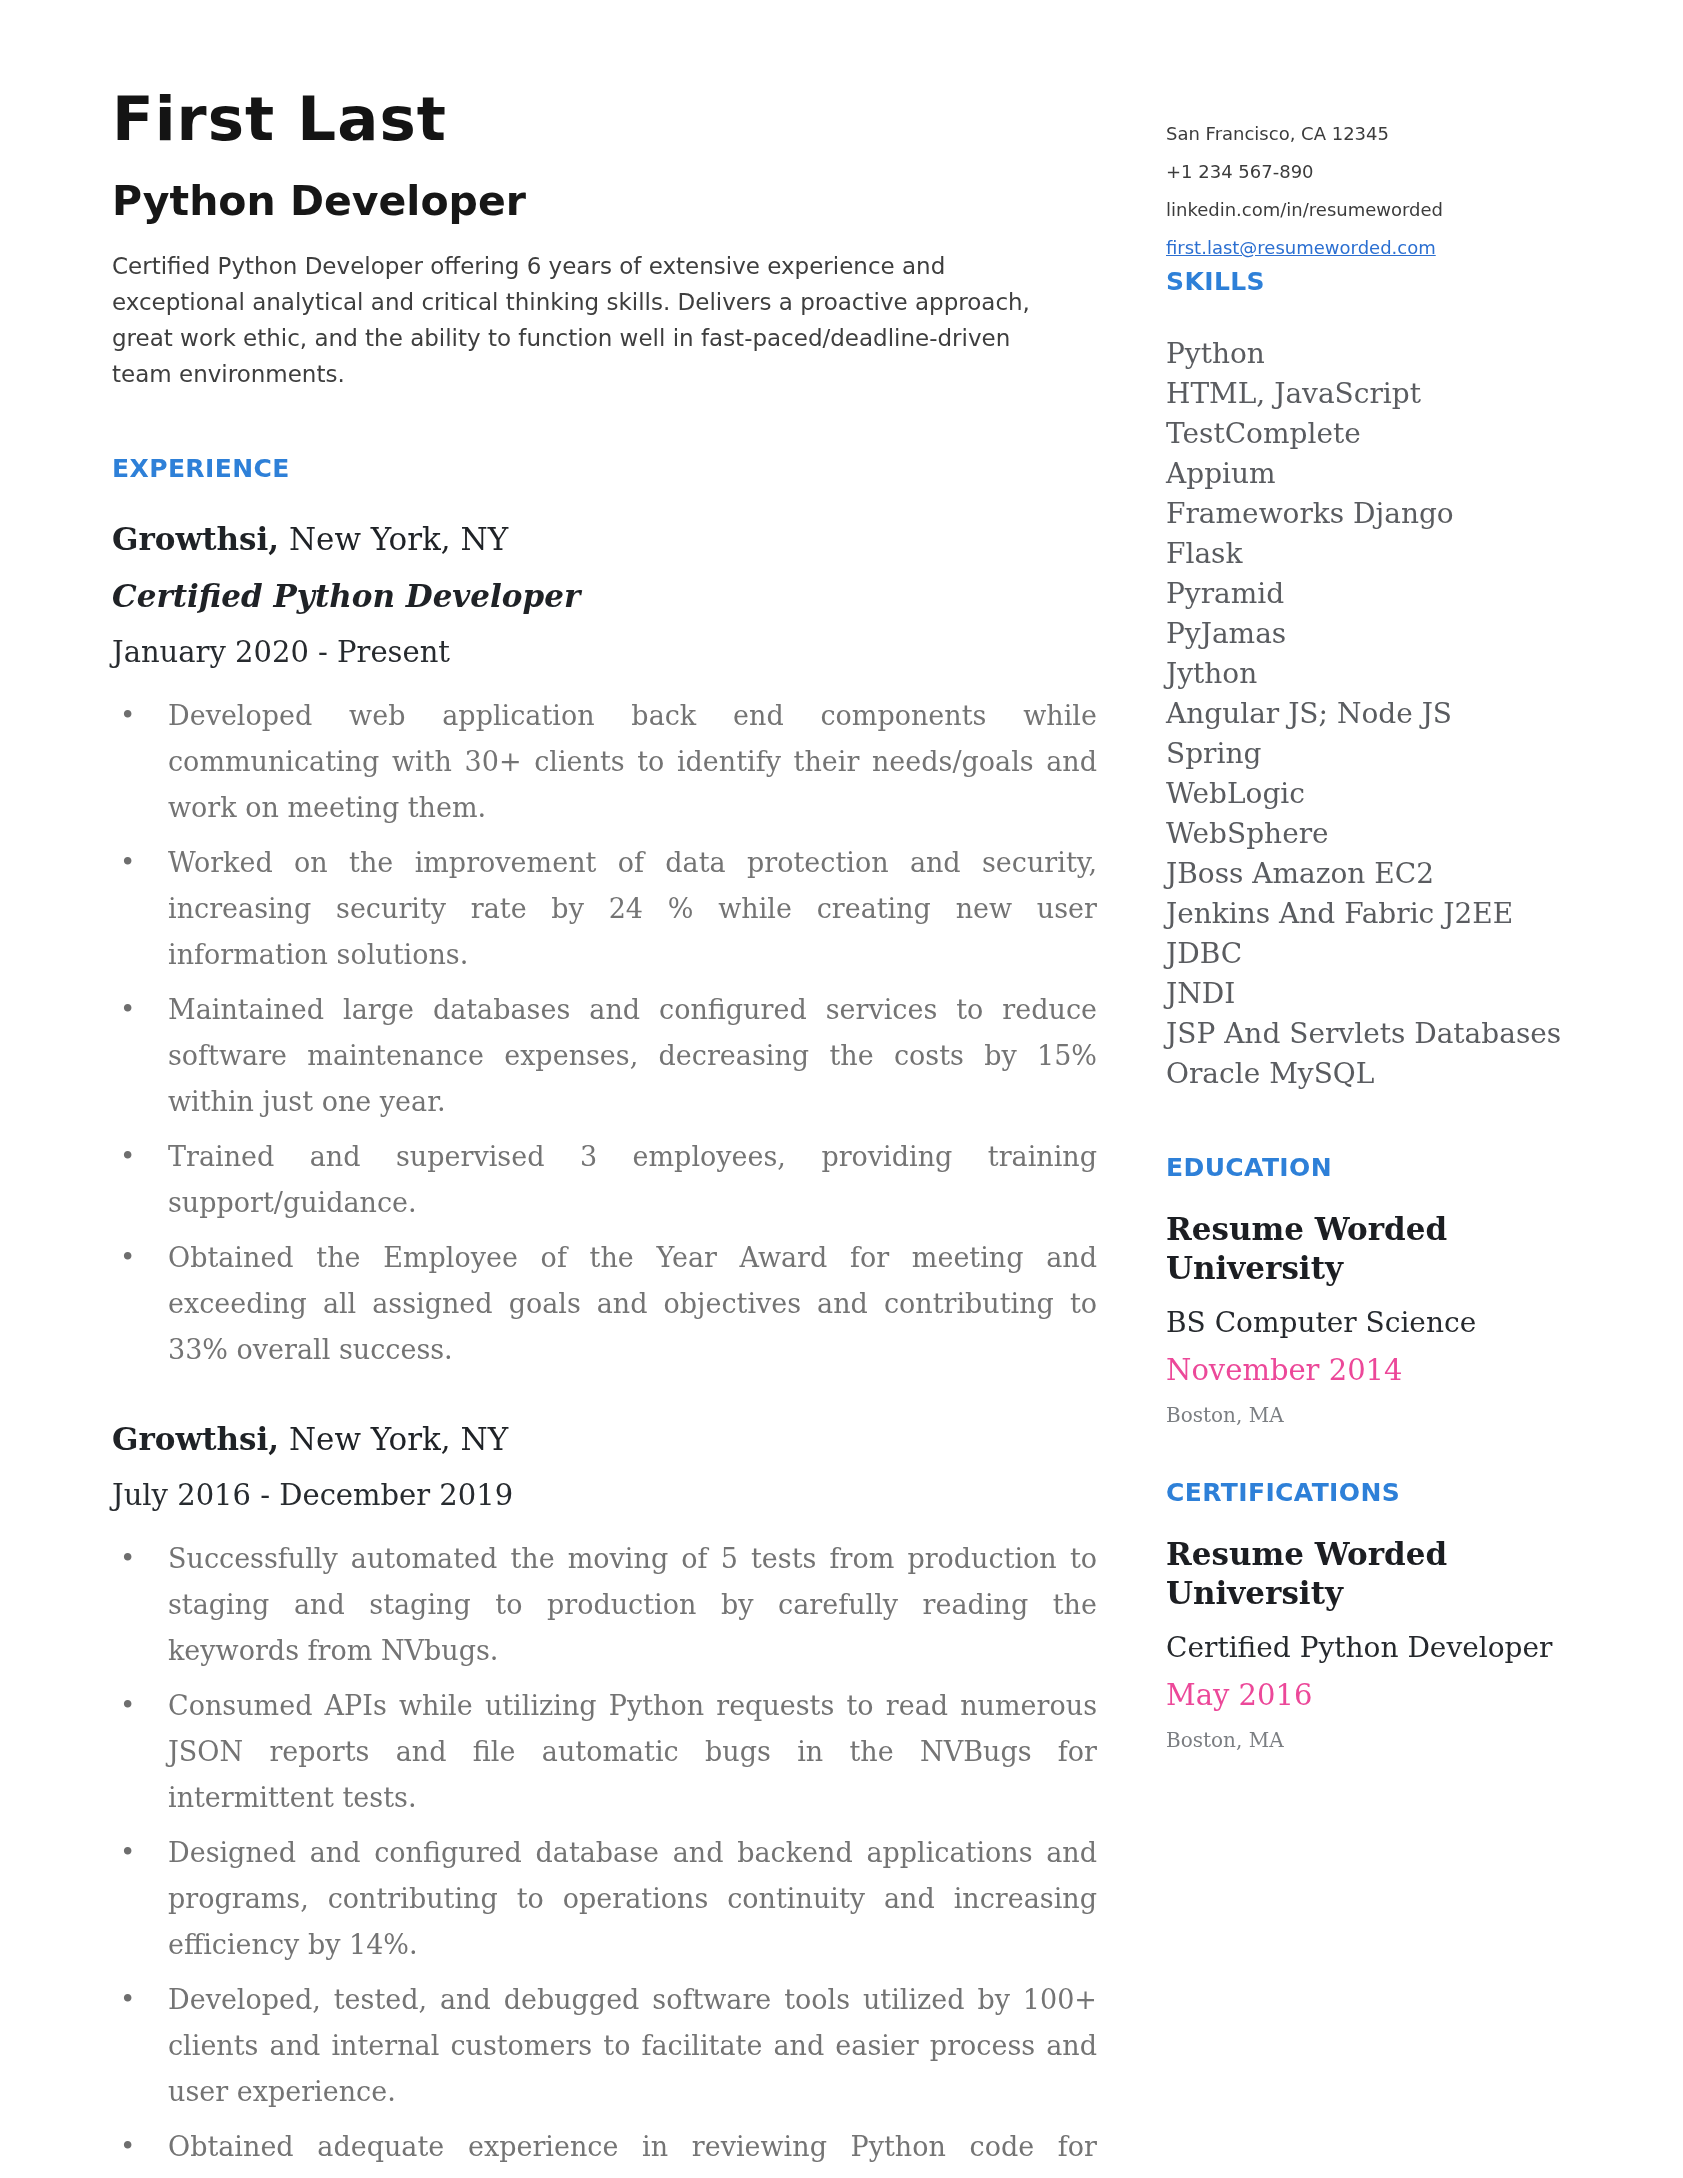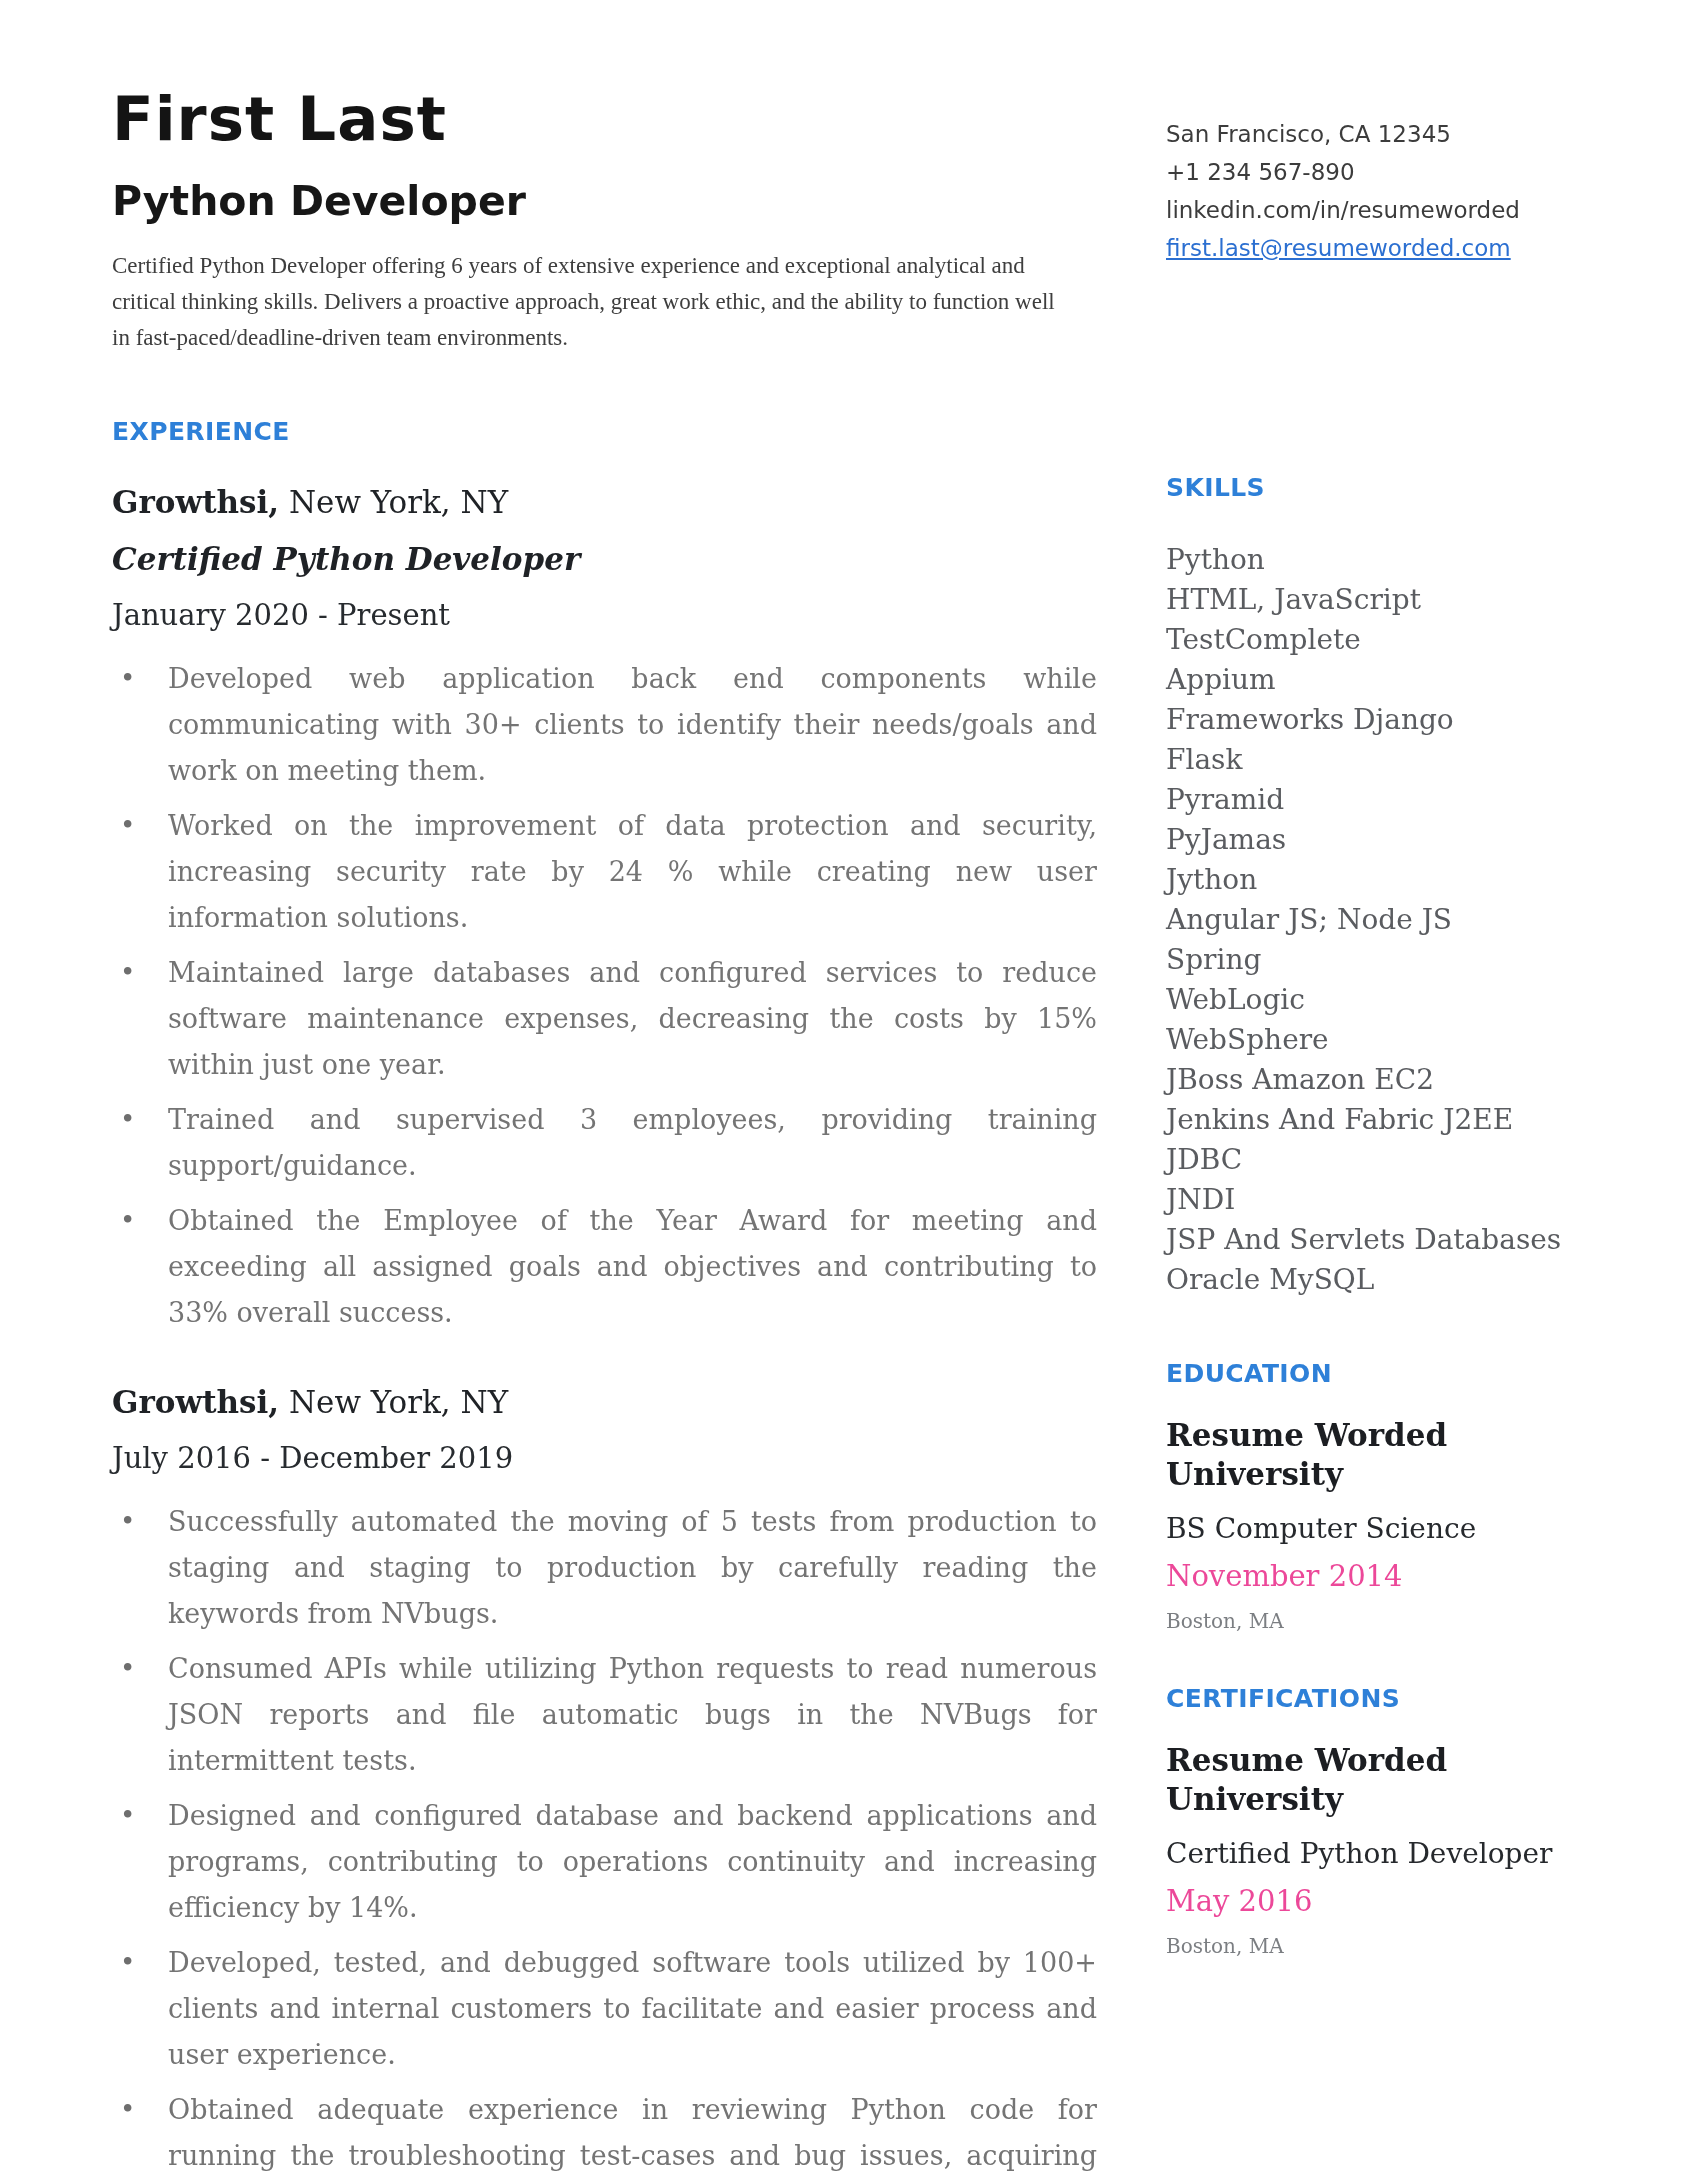--- a/index.html
+++ b/index.html
@@ -33,21 +33,20 @@
   .person-title{
     margin:12px 0 24px 0;
     font-size:41px;line-height:1.1;
     font-weight:bold;color:#171717;
   }
   .summary{
     margin:0 0 61px 0;
     max-width:965px;
     font-size:23px;line-height:1.57;
     color:#3e3e3e;
-    font-family:Liberation Serif, serif;
   }
   .section-heading{
     font-size:25px;font-weight:bold;
     color:var(--accent);
     letter-spacing:0.4px;
     margin:0 0 38px 0;
   }
   .job{margin-bottom:10px;}
   .job-company{
     font-family:"DejaVu Serif", serif;
@@ -77,23 +76,22 @@
     text-align:justify;
     margin-bottom:9px;
   }
   .bullets .dot{
     position:absolute;left:8px;top:-1px;
     font-size:26px;color:#6e6e6e;
   }
 
   
   .contact{
-    font-size:23px;line-height:38px;
+    font-size:18px;line-height:38px;
     color:#3c3c3c;
-    margin-bottom:206px;
   }
   .contact .email{
     color:var(--link);
     text-decoration:underline;
     cursor:pointer;
   }
   .skills-list{
     list-style:none;margin:0 0 59px 0;padding:0;
     font-family:"DejaVu Serif", serif;
     font-size:28px;line-height:40px;

